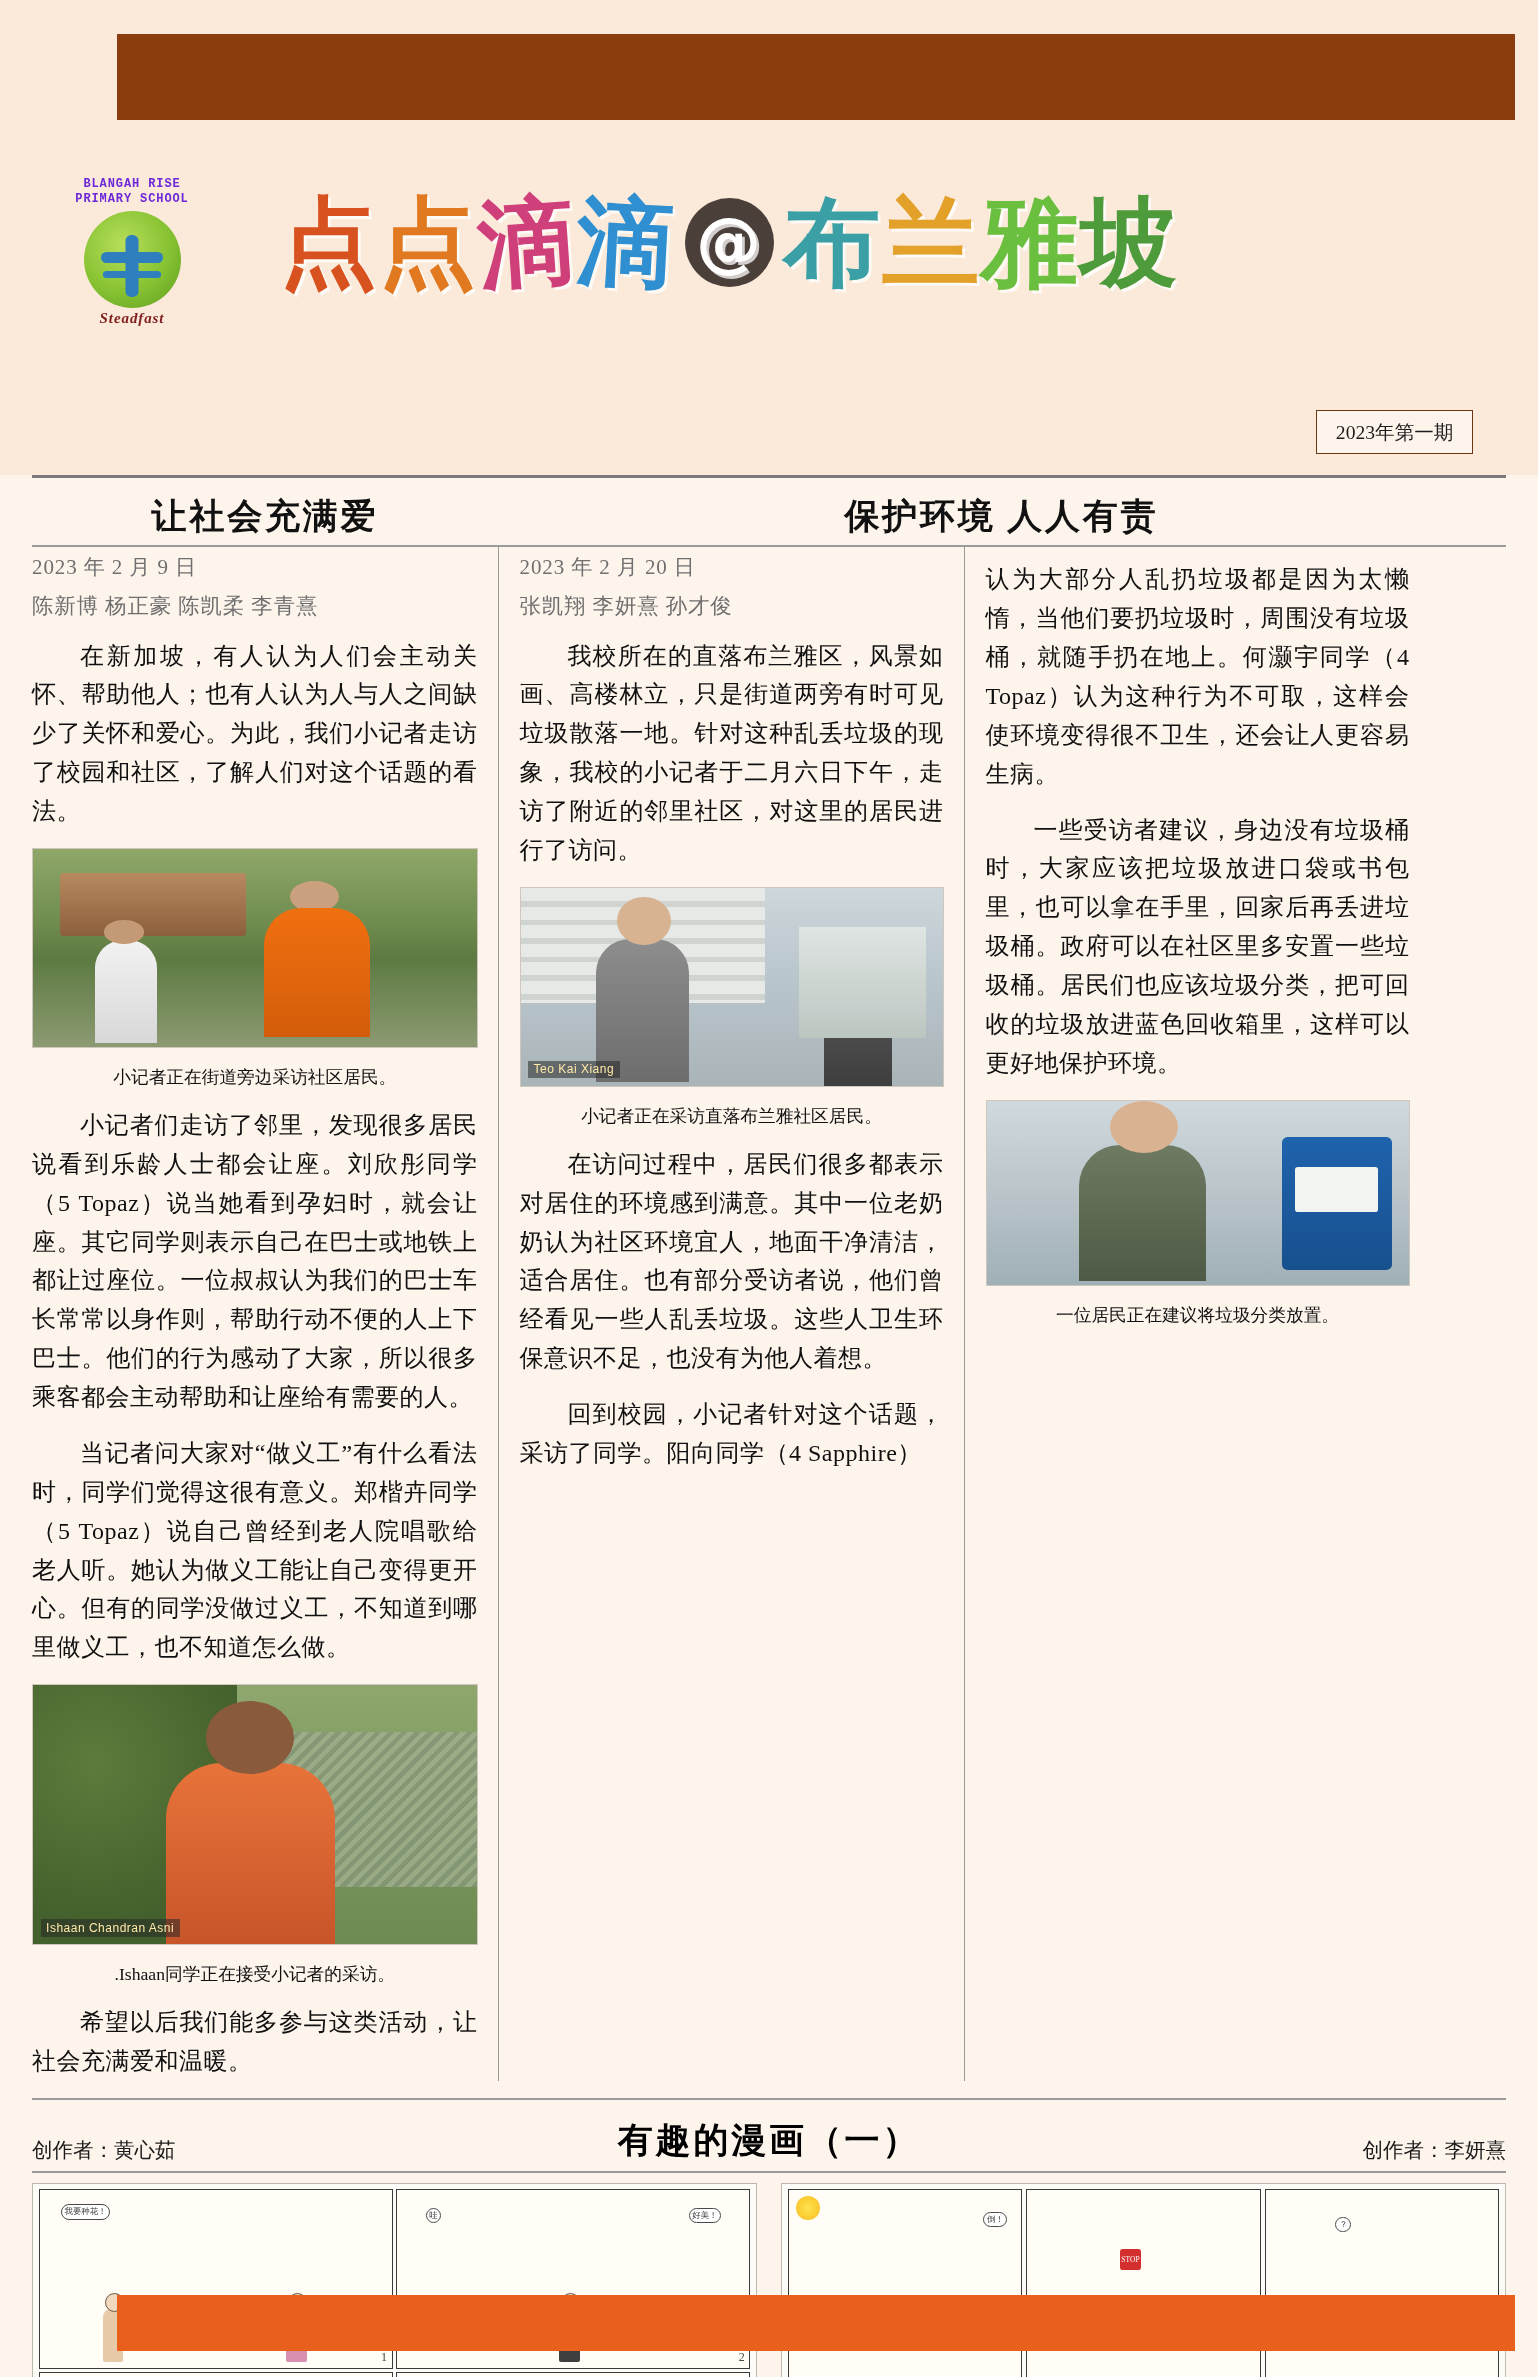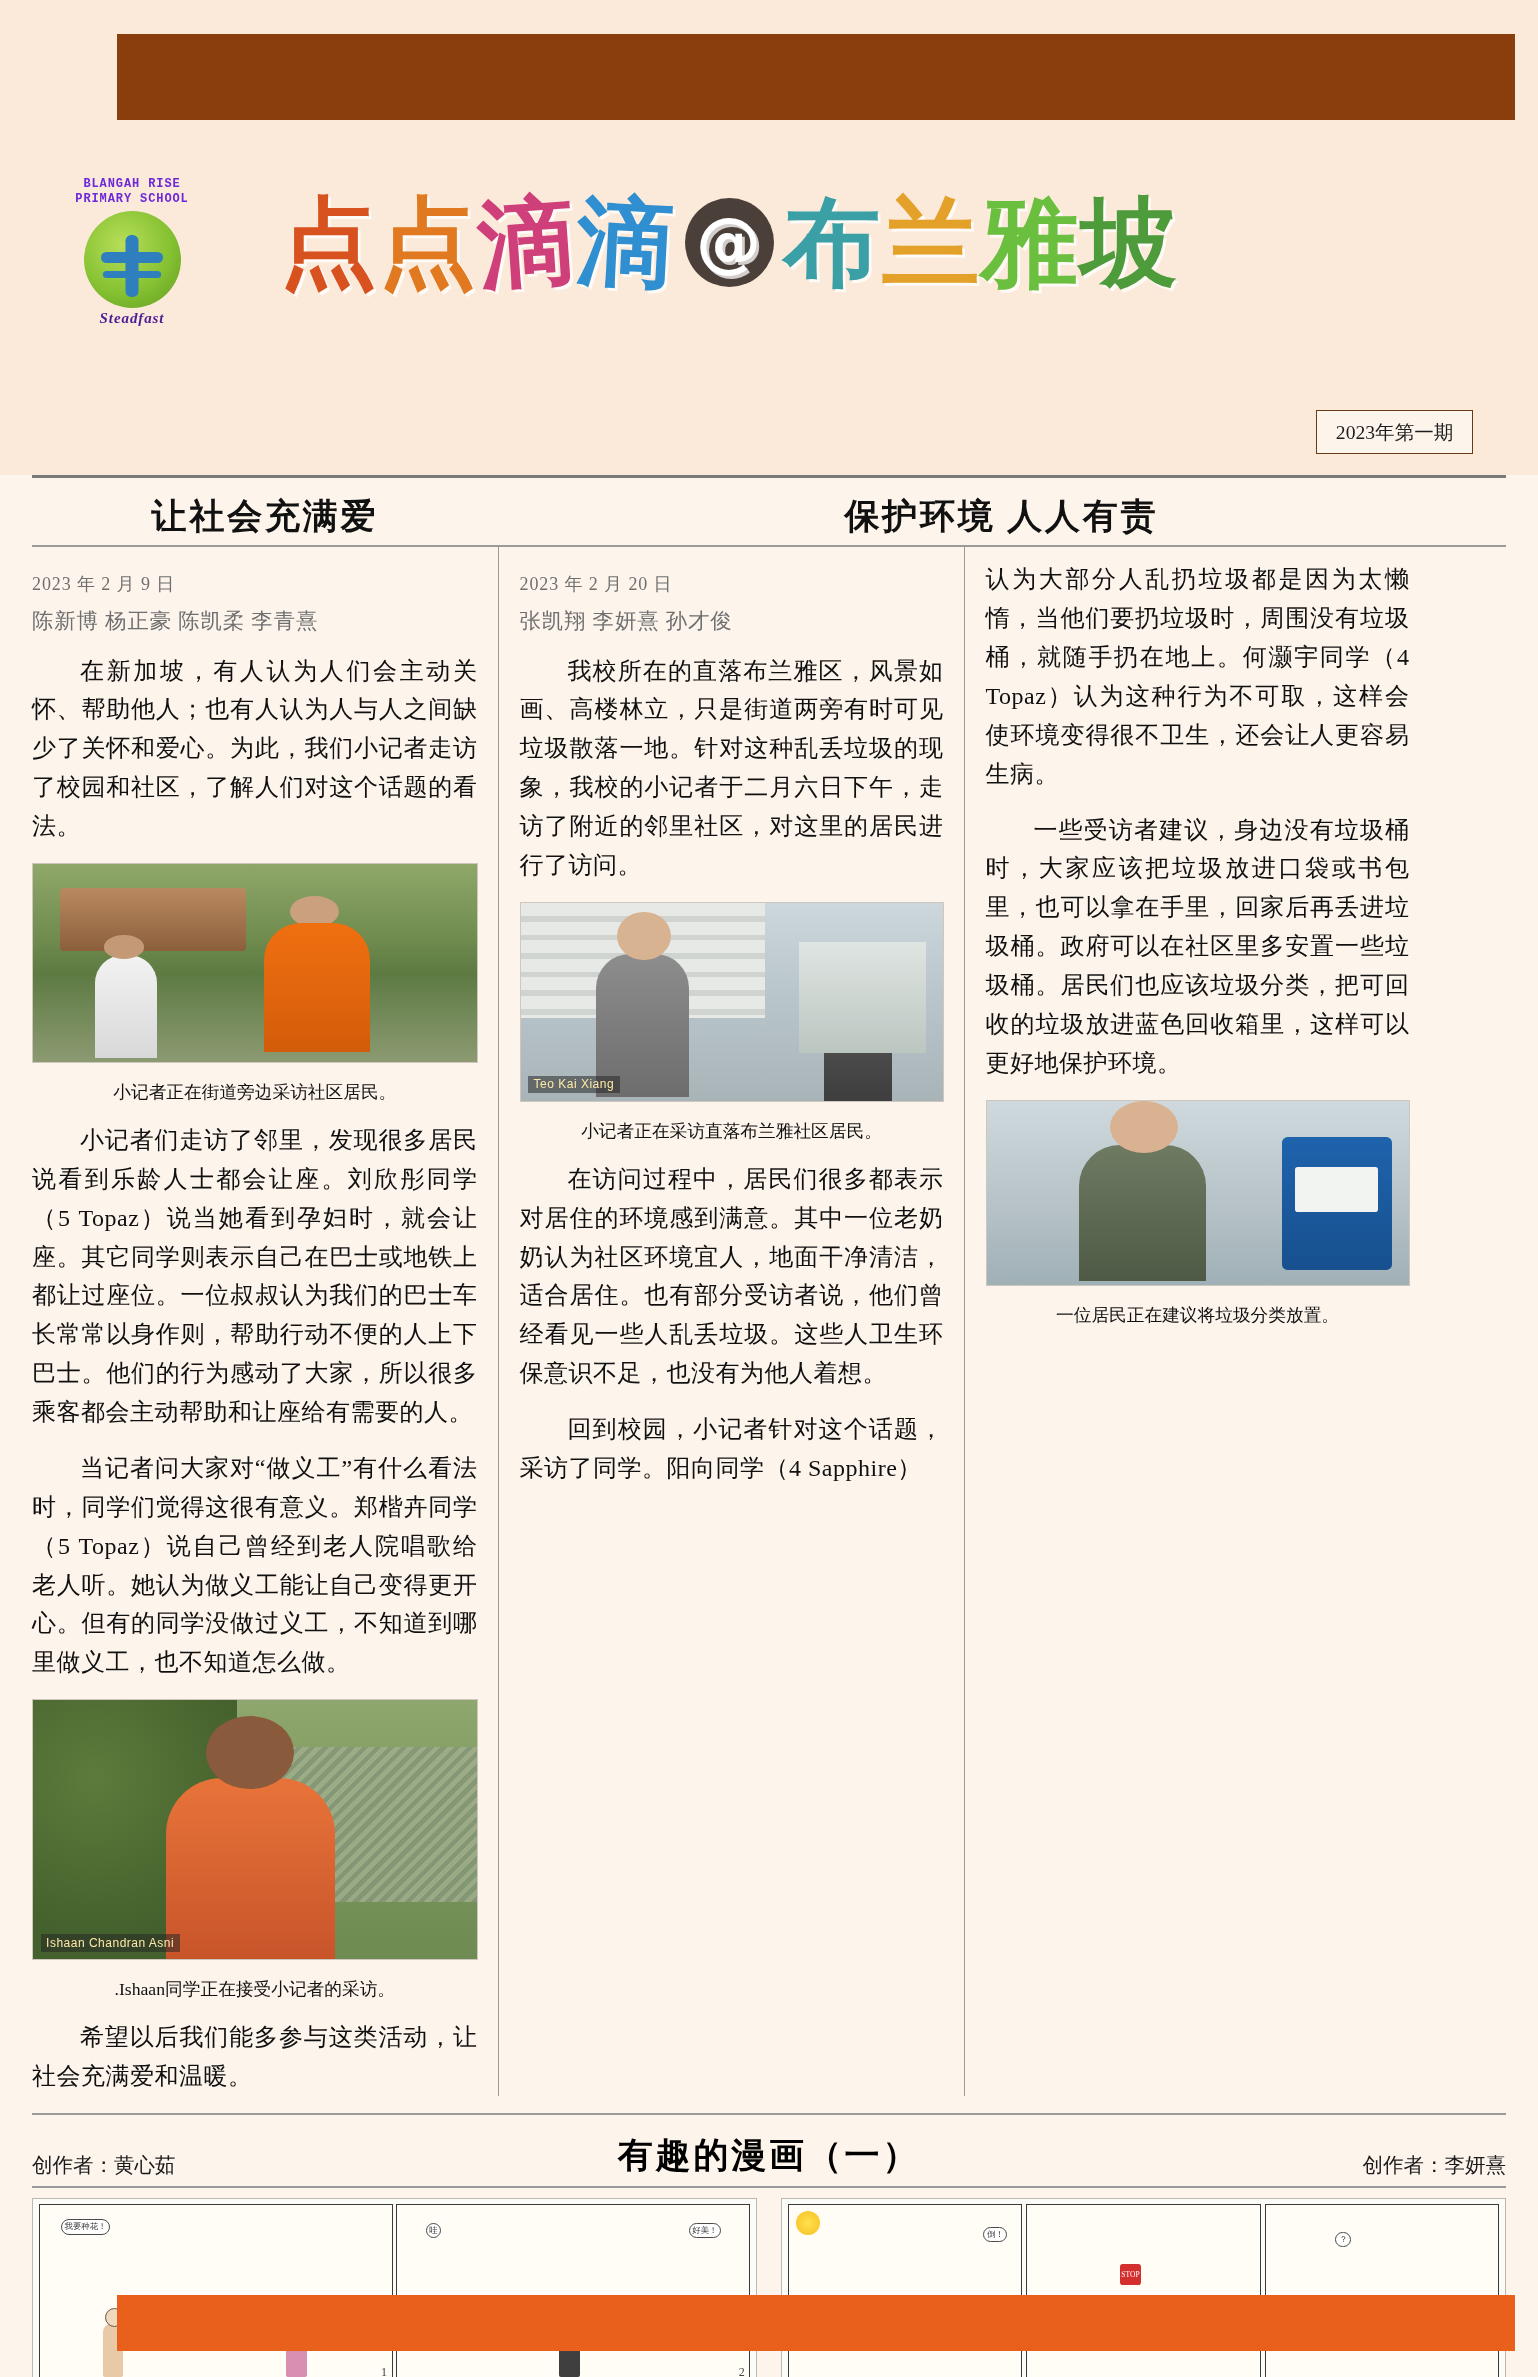--- a/index.html
+++ b/index.html
@@ -64,21 +64,21 @@
     width: 62px; height: 11.2px;
     background: #2f7fbf;
     border-radius: 5.6px;
     box-shadow: 0 17px 0 -1.9px #2f7fbf;
   }
   .logo .motto {
     font-family: "Liberation Serif", serif;
     font-size: 15px;
     font-style: italic;
     font-weight: bold;
-    color: #4c1d95;
+    color: #7f1d1d;
     letter-spacing: 0.9px;
   }
 
   .title-art {
     position: absolute;
     left: 280px; top: 163px;
     width: 1165px;
     height: 158px;
     display: flex;
     align-items: center;
@@ -156,23 +156,23 @@
   }
   .col {
     width: 466px;
     padding: 0 20.5px 0 0;
     position: relative;
   }
   .col.mid { padding: 0 20.5px; border-left: 1.9px solid #9a9a9a; }
   .col.right { padding-left: 20.5px; border-left: 1.9px solid #9a9a9a; }
 
   .date {
-    font-size: 18px;
+    font-size: 21px;
     color: #6f6f6f;
-    margin-top: 25px;
+    margin-top: 6px;
     letter-spacing: 0.9px;
   }
   .authors {
     font-size: 21.4px;
     color: #6f6f6f;
     margin-top: 9.3px;
     letter-spacing: 0.9px;
   }
   p.body {
     font-size: 24px;

